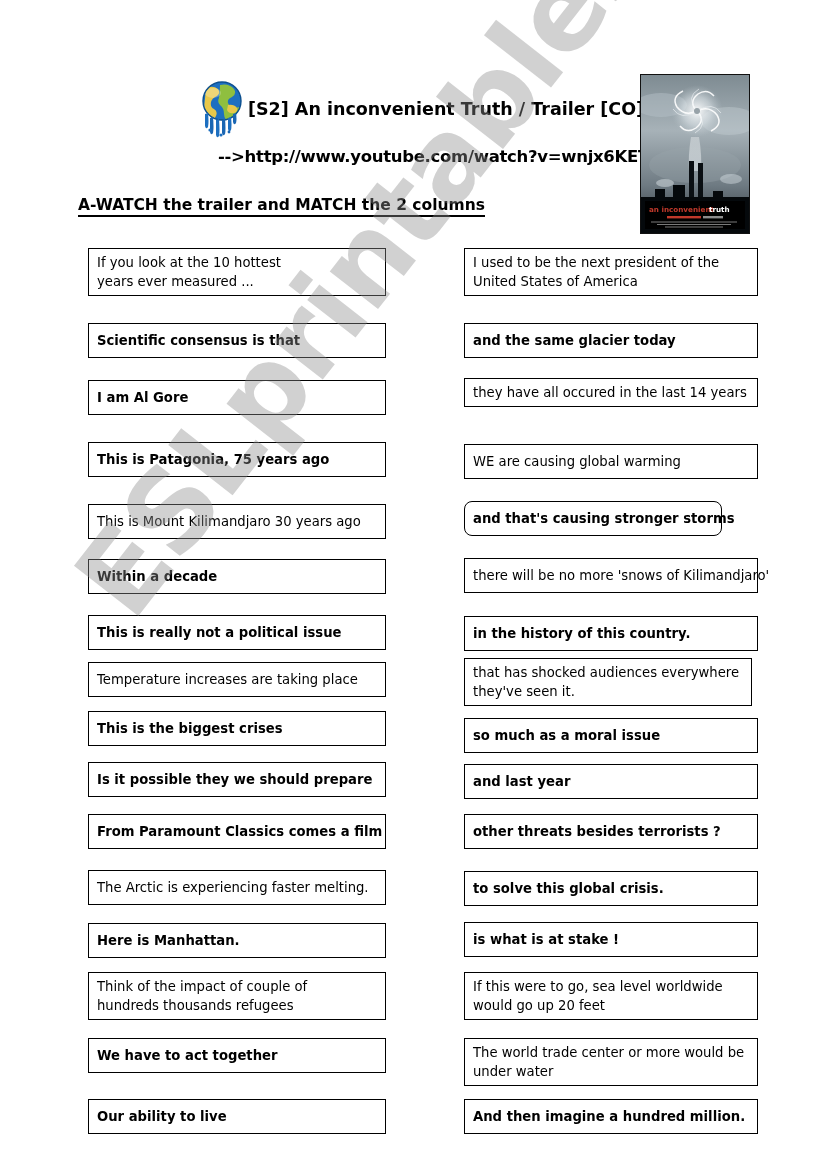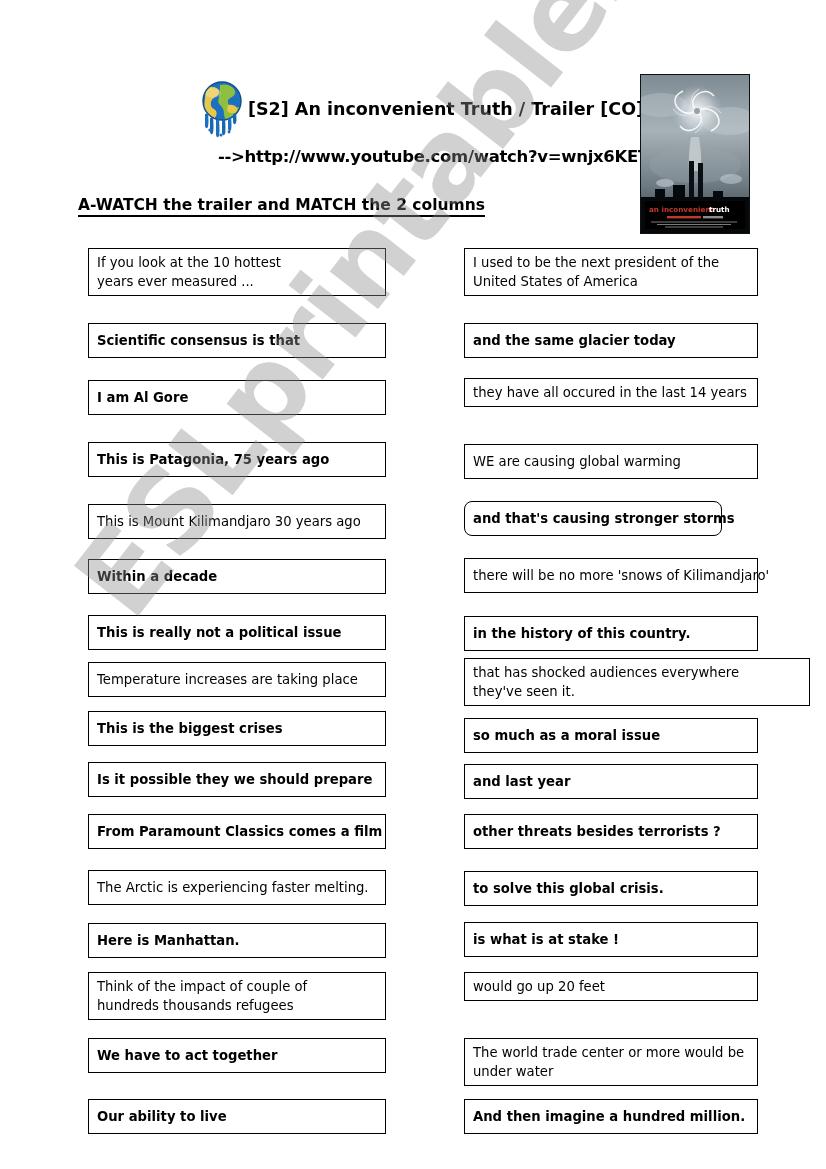--- a/index.html
+++ b/index.html
@@ -308,40 +308,41 @@
     </div>
     <div class="match-box center one" style="position: absolute; top: 253px; left: 0px; width: 258px; border-radius: 8px;">
       <span class="line">and that's causing stronger storms</span>
     </div>
     <div class="match-box left one" style="position: absolute; top: 310px; left: 0px; width: 294px;">
       <span class="line">there will be no more 'snows of Kilimandjaro'</span>
     </div>
     <div class="match-box center one" style="position: absolute; top: 368px; left: 0px; width: 294px;">
       <span class="line">in the history of this country.</span>
     </div>
-    <div class="match-box left" style="position: absolute; top: 410px; left: 0px; width: 346px;">
+    <div class="match-box left" style="position: absolute; top: 410px; left: 0px; width: 288px;">
       <span class="line">that has shocked audiences everywhere</span>
       <span class="line">they've seen it.</span>
     </div>
     <div class="match-box center one" style="position: absolute; top: 470px; left: 0px; width: 294px;">
       <span class="line">so much as a moral issue</span>
     </div>
     <div class="match-box center one" style="position: absolute; top: 516px; left: 0px; width: 294px;">
       <span class="line">and last year</span>
     </div>
     <div class="match-box center one" style="position: absolute; top: 566px; left: 0px; width: 294px;">
       <span class="line">other threats besides terrorists ?</span>
     </div>
     <div class="match-box center one" style="position: absolute; top: 623px; left: 0px; width: 294px;">
       <span class="line">to solve this global crisis.</span>
     </div>
     <div class="match-box center one" style="position: absolute; top: 674px; left: 0px; width: 294px;">
       <span class="line">is what is at stake !</span>
     </div>
     <div class="match-box left" style="position: absolute; top: 724px; left: 0px; width: 294px;">
+      <span class="line">If this were to go, sea level worldwide</span>
       <span class="line">would go up 20 feet</span>
     </div>
     <div class="match-box left" style="position: absolute; top: 790px; left: 0px; width: 294px;">
       <span class="line">The world trade center or more would be</span>
       <span class="line">under water</span>
     </div>
     <div class="match-box center one" style="position: absolute; top: 851px; left: 0px; width: 294px;">
       <span class="line">And then imagine a hundred million.</span>
     </div>
   </div>

